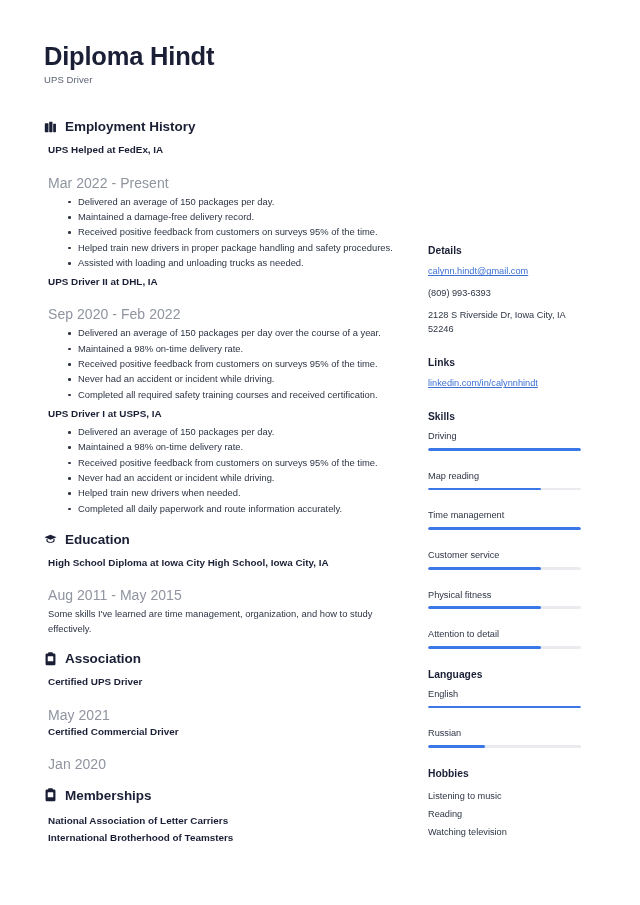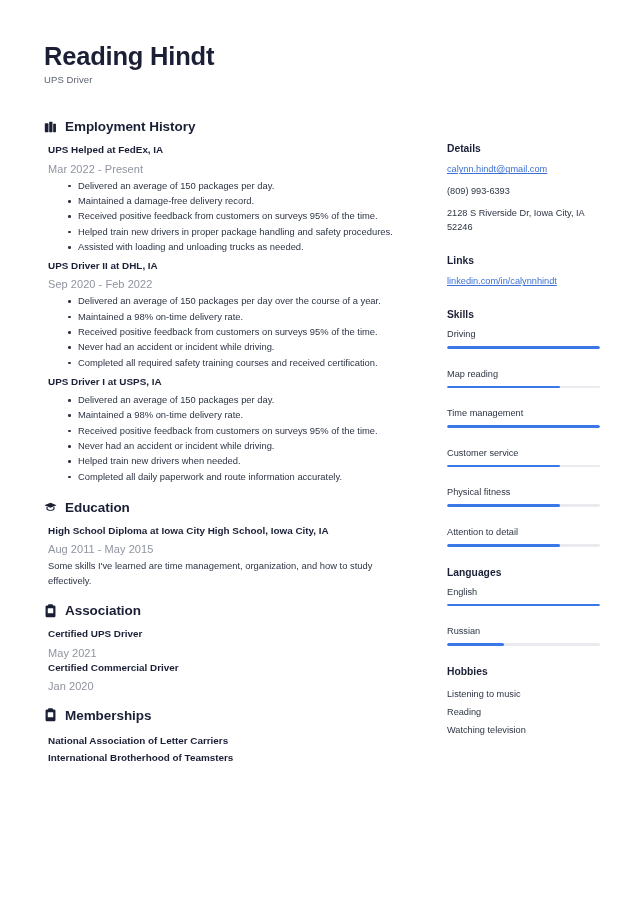--- a/index.html
+++ b/index.html
@@ -32,21 +32,21 @@
   }
 
   .job-title {
     font-size: 9.5px;
     color: #5d6373;
     margin-top: 3px;
     letter-spacing: 0.1px;
   }
 
   
-  .columns { display: flex; align-items: center; gap: 19px; }
+  .columns { display: flex; align-items: flex-end; }
 
   .col-main { width: 372px; flex: none; }
 
   .col-side {
     width: 160px;
     flex: none;
     margin-left: 12px;
     padding-top: 2px;
   }
 
@@ -83,23 +83,23 @@
   .entry.has-bullets { margin-bottom: 4px; }
 
   .entry-title {
     font-size: 9.9px;
     font-weight: bold;
     color: #1a1f36;
     line-height: 1.45;
   }
 
   .entry-date {
-    font-size: 11px;
+    font-size: 14px;
     color: #8f949f;
-    margin-top: 5px;
+    margin-top: 17px;
     letter-spacing: 0.05px;
   }
 
   .entry-text {
     font-size: 9.4px;
     color: #2d3444;
     line-height: 1.55;
     margin-top: 4px;
     max-width: 348px;
   }
@@ -198,21 +198,21 @@
     background: #3b78e7;
     border-radius: 2px;
   }
 </style>
 </head>
 <body>
 
 <div class="page">
 
   <div class="header">
-    <div class="full-name">Reading Hindt</div>
+    <div class="full-name">Diploma Hindt</div>
     <div class="job-title">UPS Driver</div>
   </div>
 
   <div class="columns">
 
     <div class="col-main">
 
       <div class="section">
         <div class="section-head">
           <span class="section-icon">

